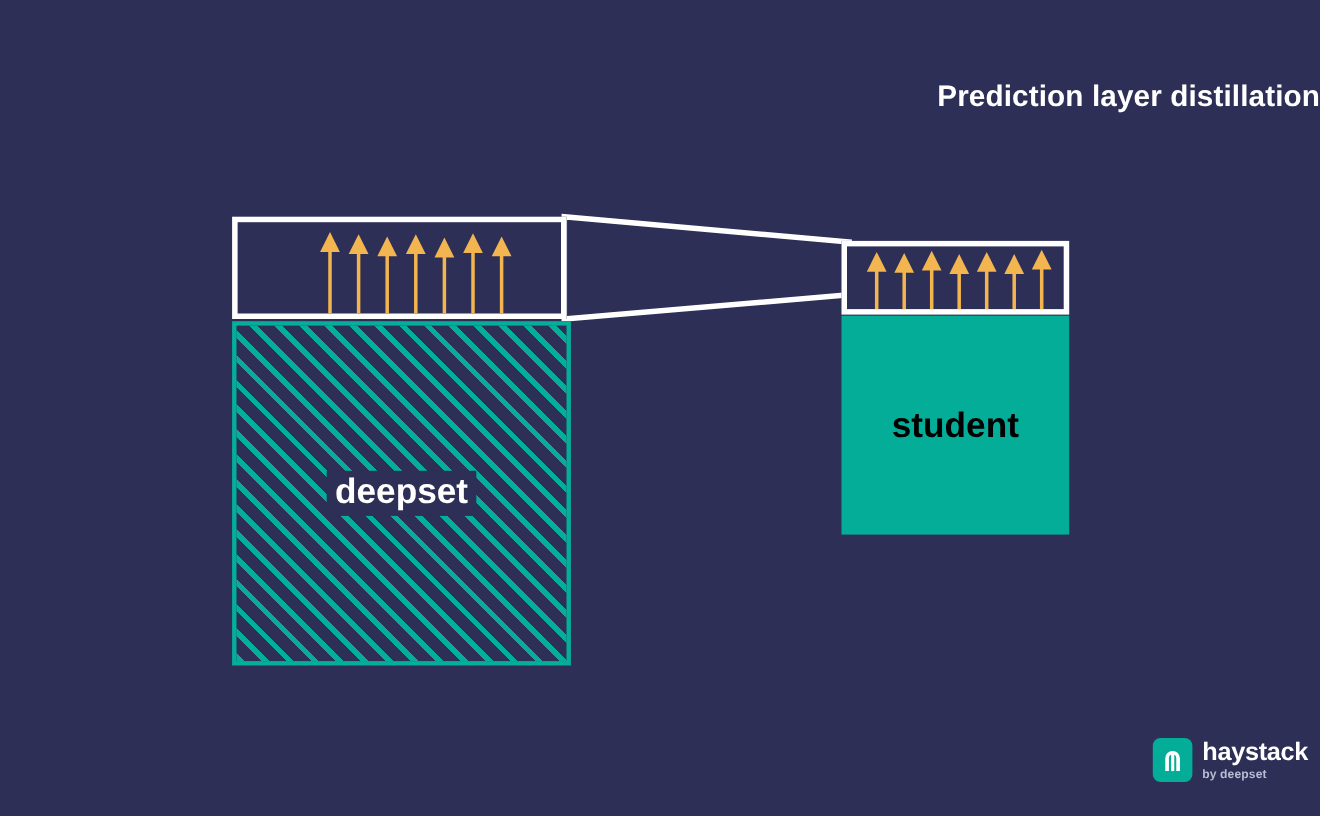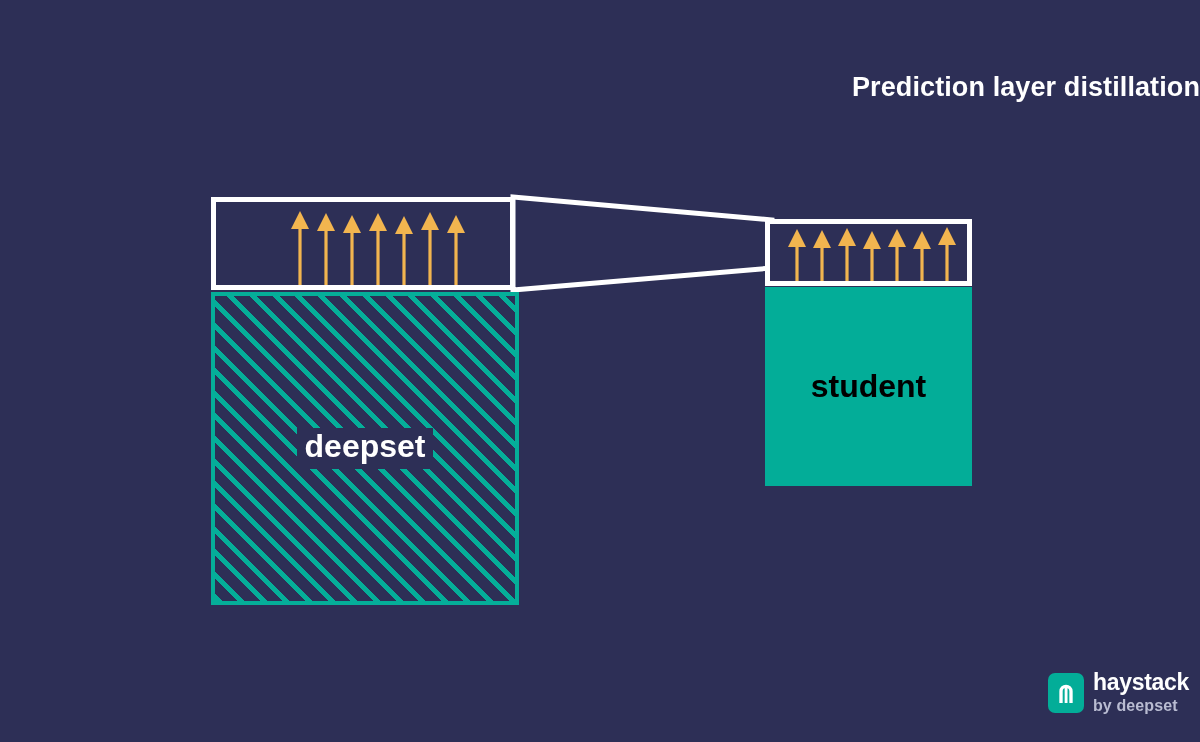--- a/index.html
+++ b/index.html
@@ -152,21 +152,21 @@
     line-height: 1;
   }
   #logo-wordmark {
     color: #ffffff;
     font-size: 23px;
     font-weight: 700;
     letter-spacing: -0.3px;
   }
   #logo-tagline {
     color: #b9bcd2;
-    font-size: 16px;
+    font-size: 11px;
     font-weight: 600;
     margin-top: 4px;
     letter-spacing: 0.1px;
   }
 </style>
 </head>
 <body>
 
 <div id="stage">
 

